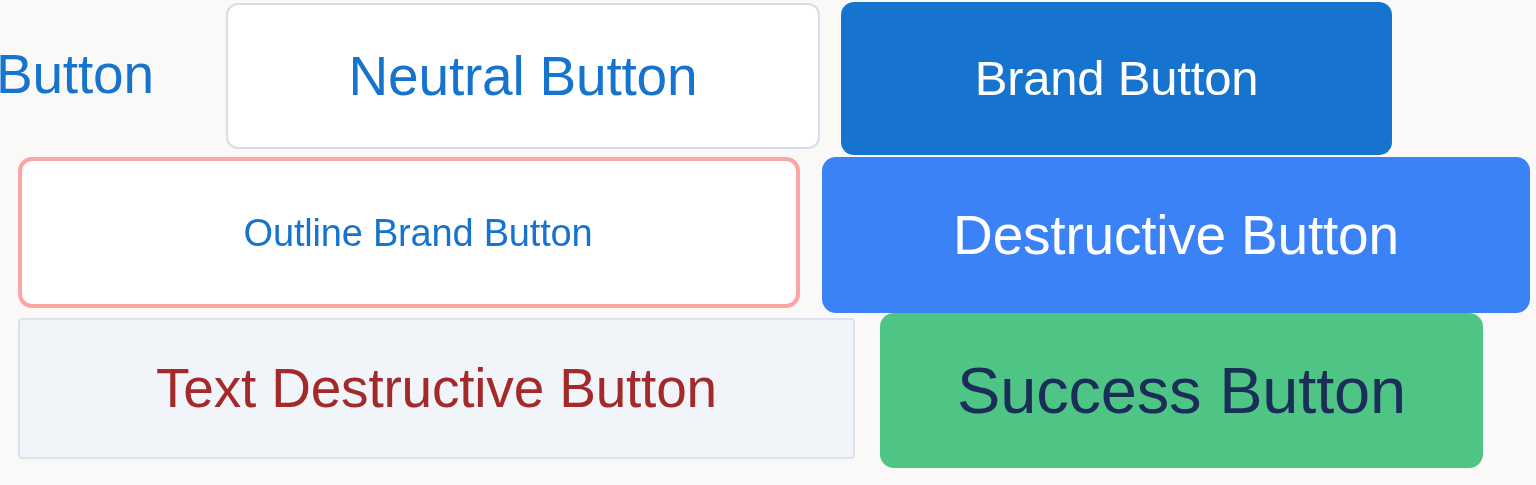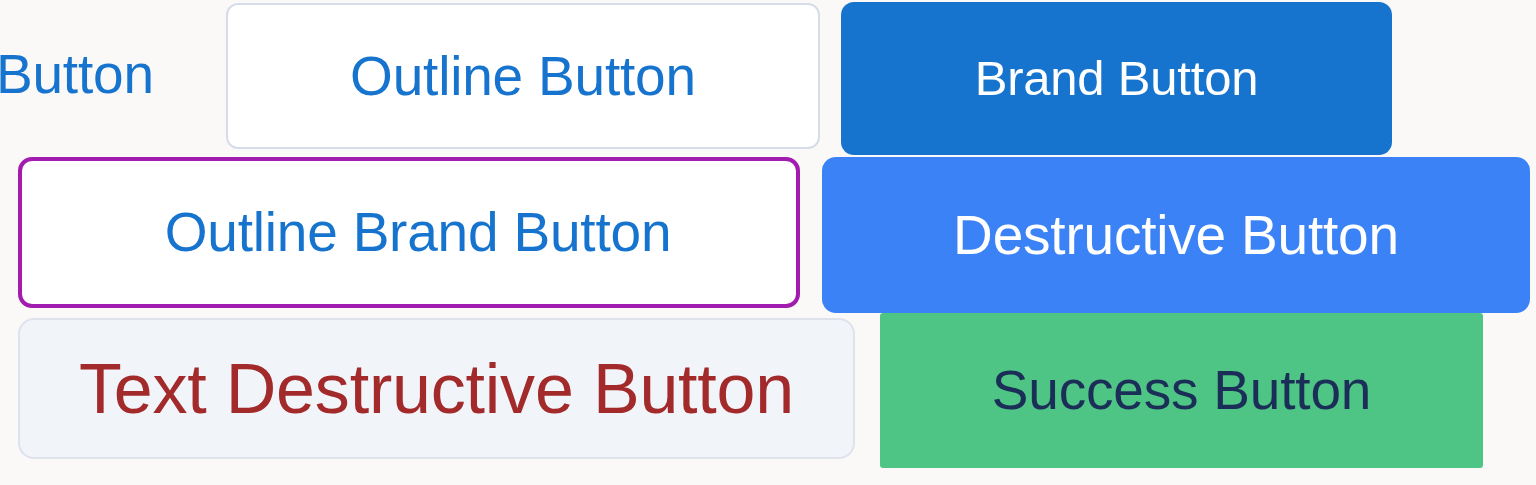--- a/index.html
+++ b/index.html
@@ -77,24 +77,24 @@
   }
 
   
 
   .btn-outline-brand {
     left: 18px;
     top: 157px;
     width: 782px;
     height: 151px;
     background: #ffffff;
-    border: 4px solid #a21caf;
+    border: 4px solid #fca5a5;
     border-radius: 14px;
     color: #1674ce;
-    font-size: 55px;
+    font-size: 38px;
     padding-left: 24px;
   }
 
   .btn-destructive {
     left: 822px;
     top: 157px;
     width: 708px;
     height: 156px;
     background: #3b82f6;
     border: none;
@@ -105,45 +105,45 @@
 
   
 
   .btn-text-destructive {
     left: 18px;
     top: 318px;
     width: 837px;
     height: 141px;
     background: #f1f4f9;
     border: 2px solid #dde2ec;
-    border-radius: 16px;
+    border-radius: 4px;
     color: #a32a2a;
-    font-size: 70px;
+    font-size: 55px;
   }
 
   .btn-success {
     left: 880px;
     top: 313px;
     width: 603px;
     height: 155px;
     background: #4fc585;
     border: none;
-    border-radius: 3px;
+    border-radius: 14px;
     color: #1b2e58;
-    font-size: 55px;
+    font-size: 65px;
   }
 </style>
 </head>
 <body style="background: rgb(250, 249, 247);">
 
 <div id="stage">
 
   <button class="btn btn-base">Button</button>
 
-  <button class="btn btn-neutral">Outline Button</button>
+  <button class="btn btn-neutral">Neutral Button</button>
 
   <button class="btn btn-brand">Brand Button</button>
 
   <button class="btn btn-outline-brand">Outline Brand Button</button>
 
   <button class="btn btn-destructive">Destructive Button</button>
 
   <button class="btn btn-text-destructive">Text Destructive Button</button>
 
   <button class="btn btn-success">Success Button</button>

